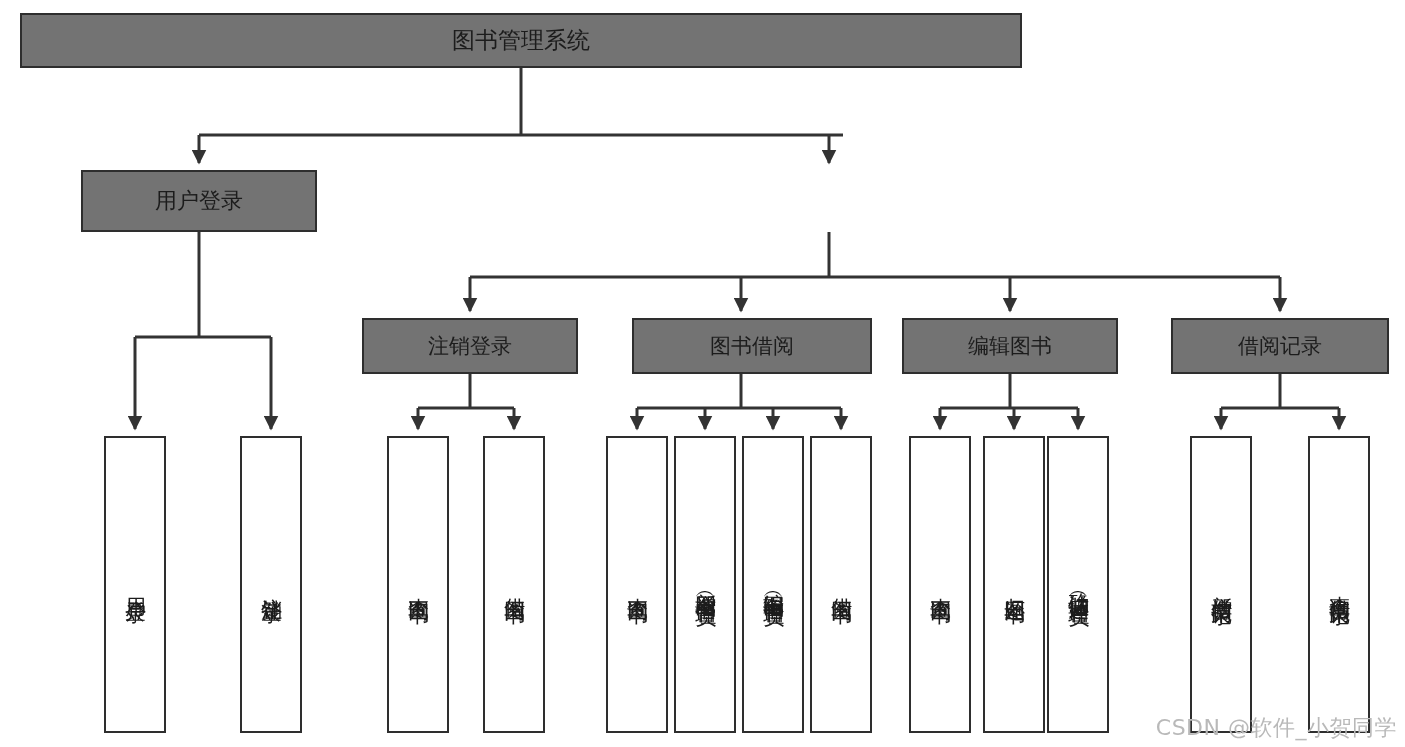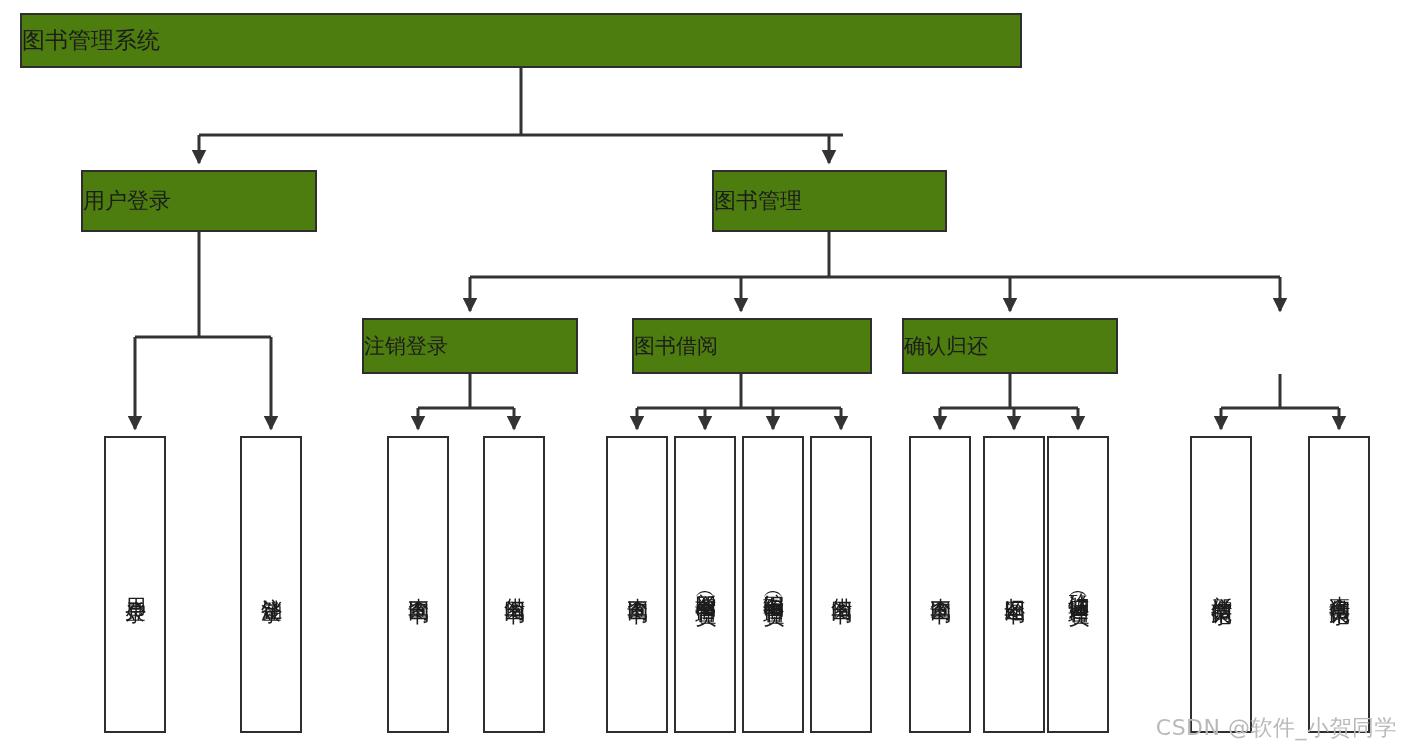--- a/index.html
+++ b/index.html
@@ -8,25 +8,25 @@
     background:#ffffff;
     font-family:"DejaVu Sans","Liberation Sans",sans-serif;
     overflow:hidden;
   }
   #canvas{position:relative;width:1405px;height:747px;}
   svg#wires{position:absolute;left:0;top:0;width:1405px;height:747px;}
 
   .node{
     position:absolute;
     box-sizing:border-box;
-    background:#4d7c0f;
+    background:#737373;
     border:2.5px solid #2e2e2e;
     display:flex;
     align-items:center;
-    justify-content:flex-start;
+    justify-content:center;
     color:#1c1c1c;
   }
   .node.root{font-size:23px;}
   .node.l2{font-size:22px;}
   .node.l3{font-size:21px;}
 
   .leaf{
     position:absolute;
     box-sizing:border-box;
     background:#ffffff;
@@ -113,32 +113,32 @@
     </g>
   </svg>
 
   <div class="node root" style="left: 20px; top: 13px; width: 1002px; height: 55px;">
     <span>图书管理系统</span>
   </div>
 
   <div class="node l2" style="left: 81px; top: 170px; width: 236px; height: 62px;">
     <span>用户登录</span>
   </div>
-  <div class="node l2" style="left: 712px; top: 170px; width: 235px; height: 62px;">
-    <span>图书管理</span>
-  </div>
 
   <div class="node l3" style="left: 362px; top: 318px; width: 216px; height: 56px;">
     <span>注销登录</span>
   </div>
   <div class="node l3" style="left: 632px; top: 318px; width: 240px; height: 56px;">
     <span>图书借阅</span>
   </div>
   <div class="node l3" style="left: 902px; top: 318px; width: 216px; height: 56px;">
-    <span>确认归还</span>
+    <span>编辑图书</span>
+  </div>
+  <div class="node l3" style="left: 1171px; top: 318px; width: 218px; height: 56px;">
+    <span>借阅记录</span>
   </div>
 
   <div class="leaf" style="left: 104px; top: 436px; width: 62px; height: 297px;">
     <span class="vtext">用户登录</span>
   </div>
   <div class="leaf" style="left: 240px; top: 436px; width: 62px; height: 297px;">
     <span class="vtext">注销登录</span>
   </div>
   <div class="leaf" style="left: 387px; top: 436px; width: 62px; height: 297px;">
     <span class="vtext">查询图书</span>

